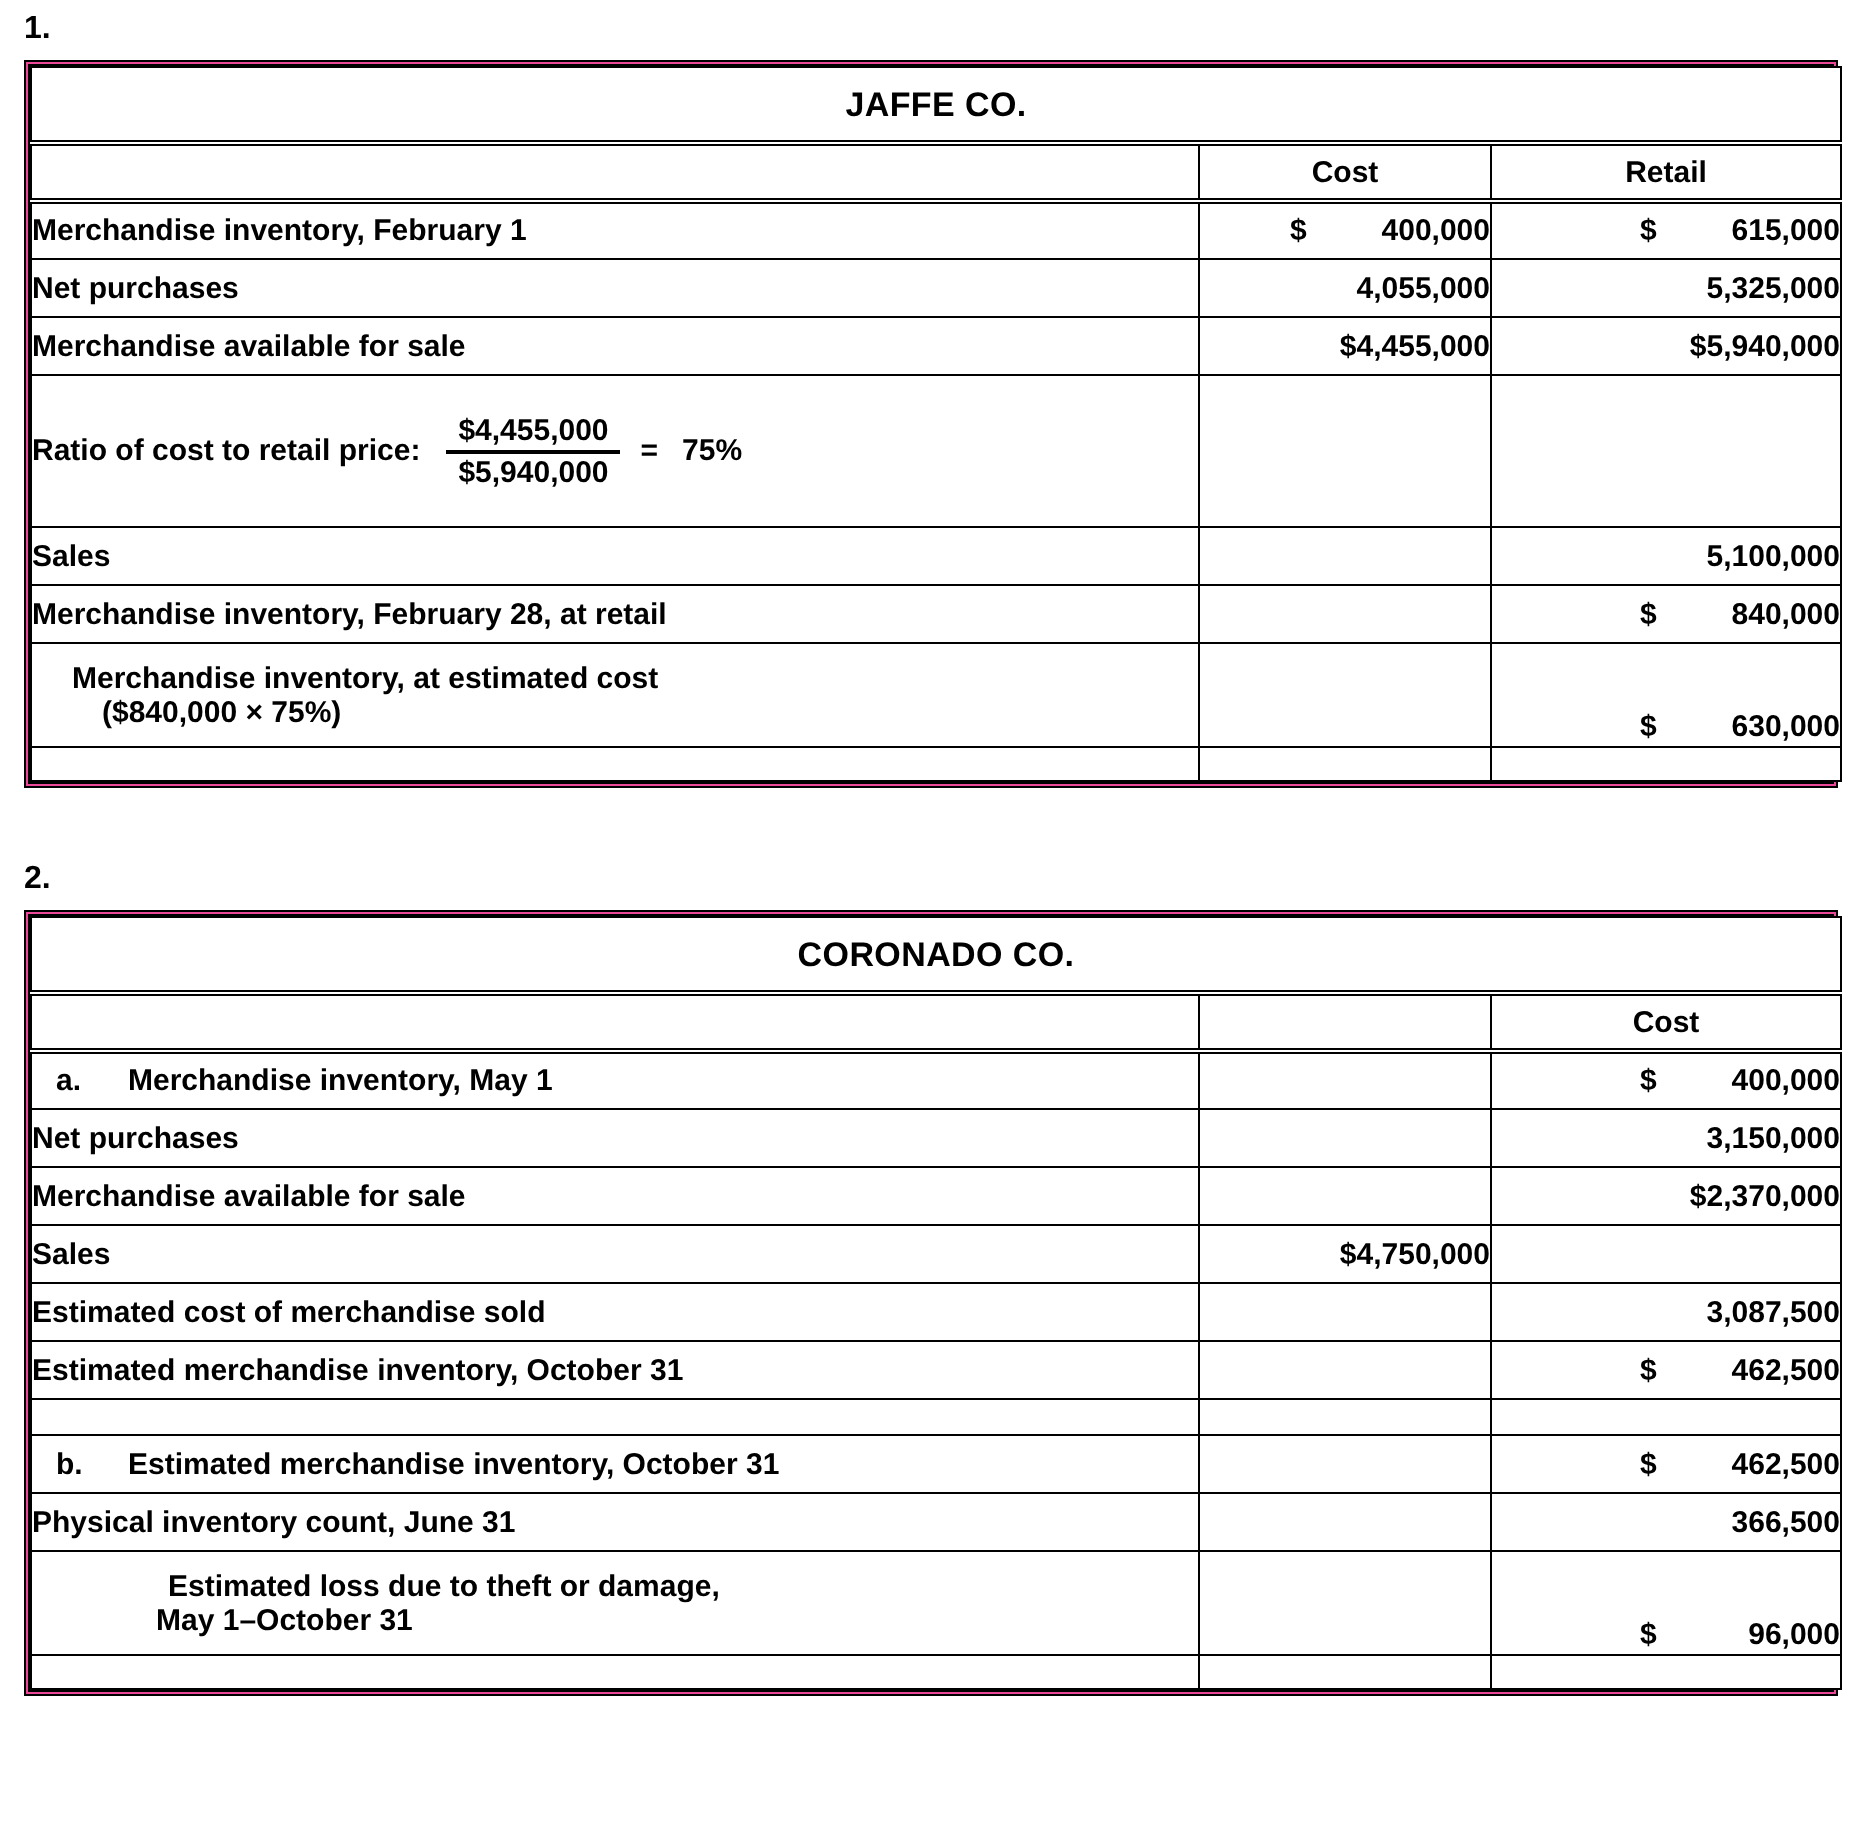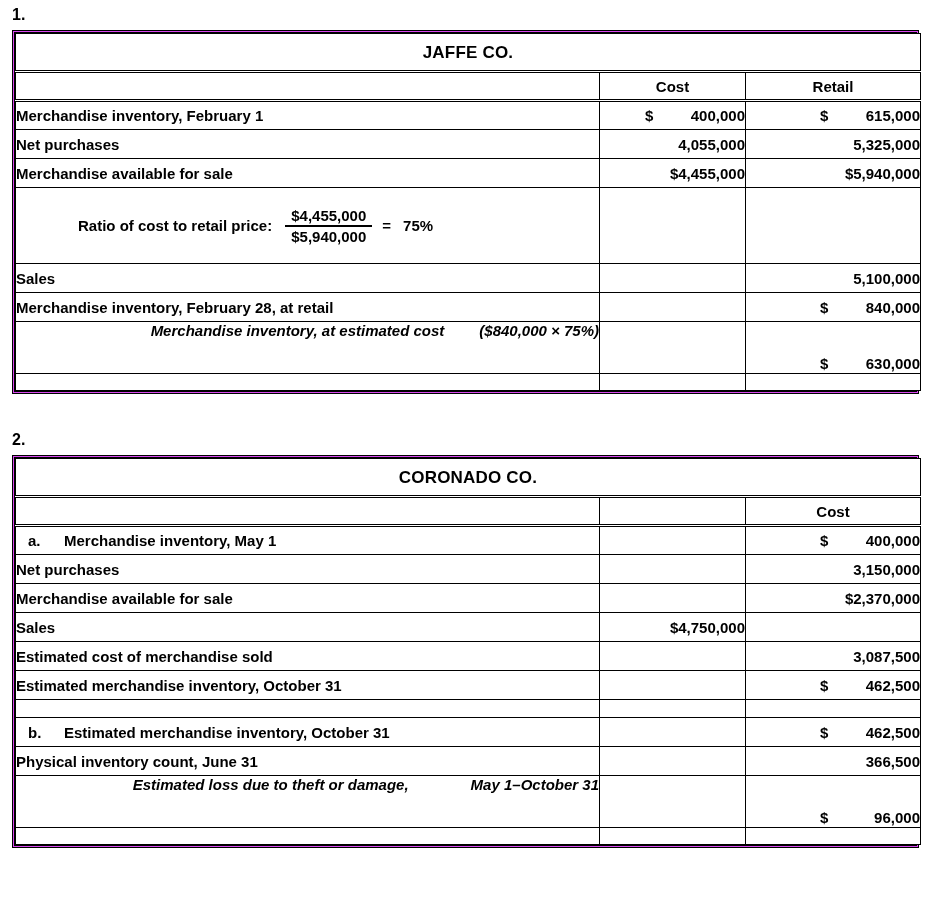--- a/index.html
+++ b/index.html
@@ -37,21 +37,21 @@
     line-height: 18px;
     padding-left: 12px;
     height: 30px;
     display: flex;
     align-items: center;
   }
 
   .tablewrap {
     margin: 0 12px 0 12px;
     border: 3px double #000000;
-    background: #d946ef;
+    background: #ec4899;
     box-sizing: border-box;
   }
 
   table.sheet {
     width: 100%;
     border-collapse: collapse;
     table-layout: fixed;
     background: #ffffff;
   }
 
@@ -117,21 +117,20 @@
   tr.tail-row td  { height: 17px; }
 
   
   tr.ratio-row td { height: 76px; }
 
   .ratio-box {
     display: flex;
     flex-direction: row;
     align-items: center;
     justify-content: flex-start;
-    padding-left: 62px;
     font-size: 15px;
     font-weight: bold;
     white-space: nowrap;
   }
   .ratio-text { margin-right: 7px; }
   .fraction {
     display: inline-flex;
     flex-direction: column;
     align-items: center;
     justify-content: center;
@@ -154,23 +153,23 @@
     float: left;
     padding-left: 4px;
   }
 
   .cell-2col .money { min-width: 104px; }
 
   
   tr.tall-row td { height: 52px; }
   .twoline {
     display: flex;
-    justify-content: flex-end;
+    flex-direction: column;
+    justify-content: center;
     height: 100%;
-    font-style: italic;
   }
   .twoline .l1 { padding-left: 20px; }
   .twoline .l2 { padding-left: 35px; }
   .twoline.indented .l1 { padding-left: 68px; }
   .twoline.indented .l2 { padding-left: 62px; }
 
   .bottom-align {
     display: flex;
     align-items: flex-end;
     justify-content: flex-end;

